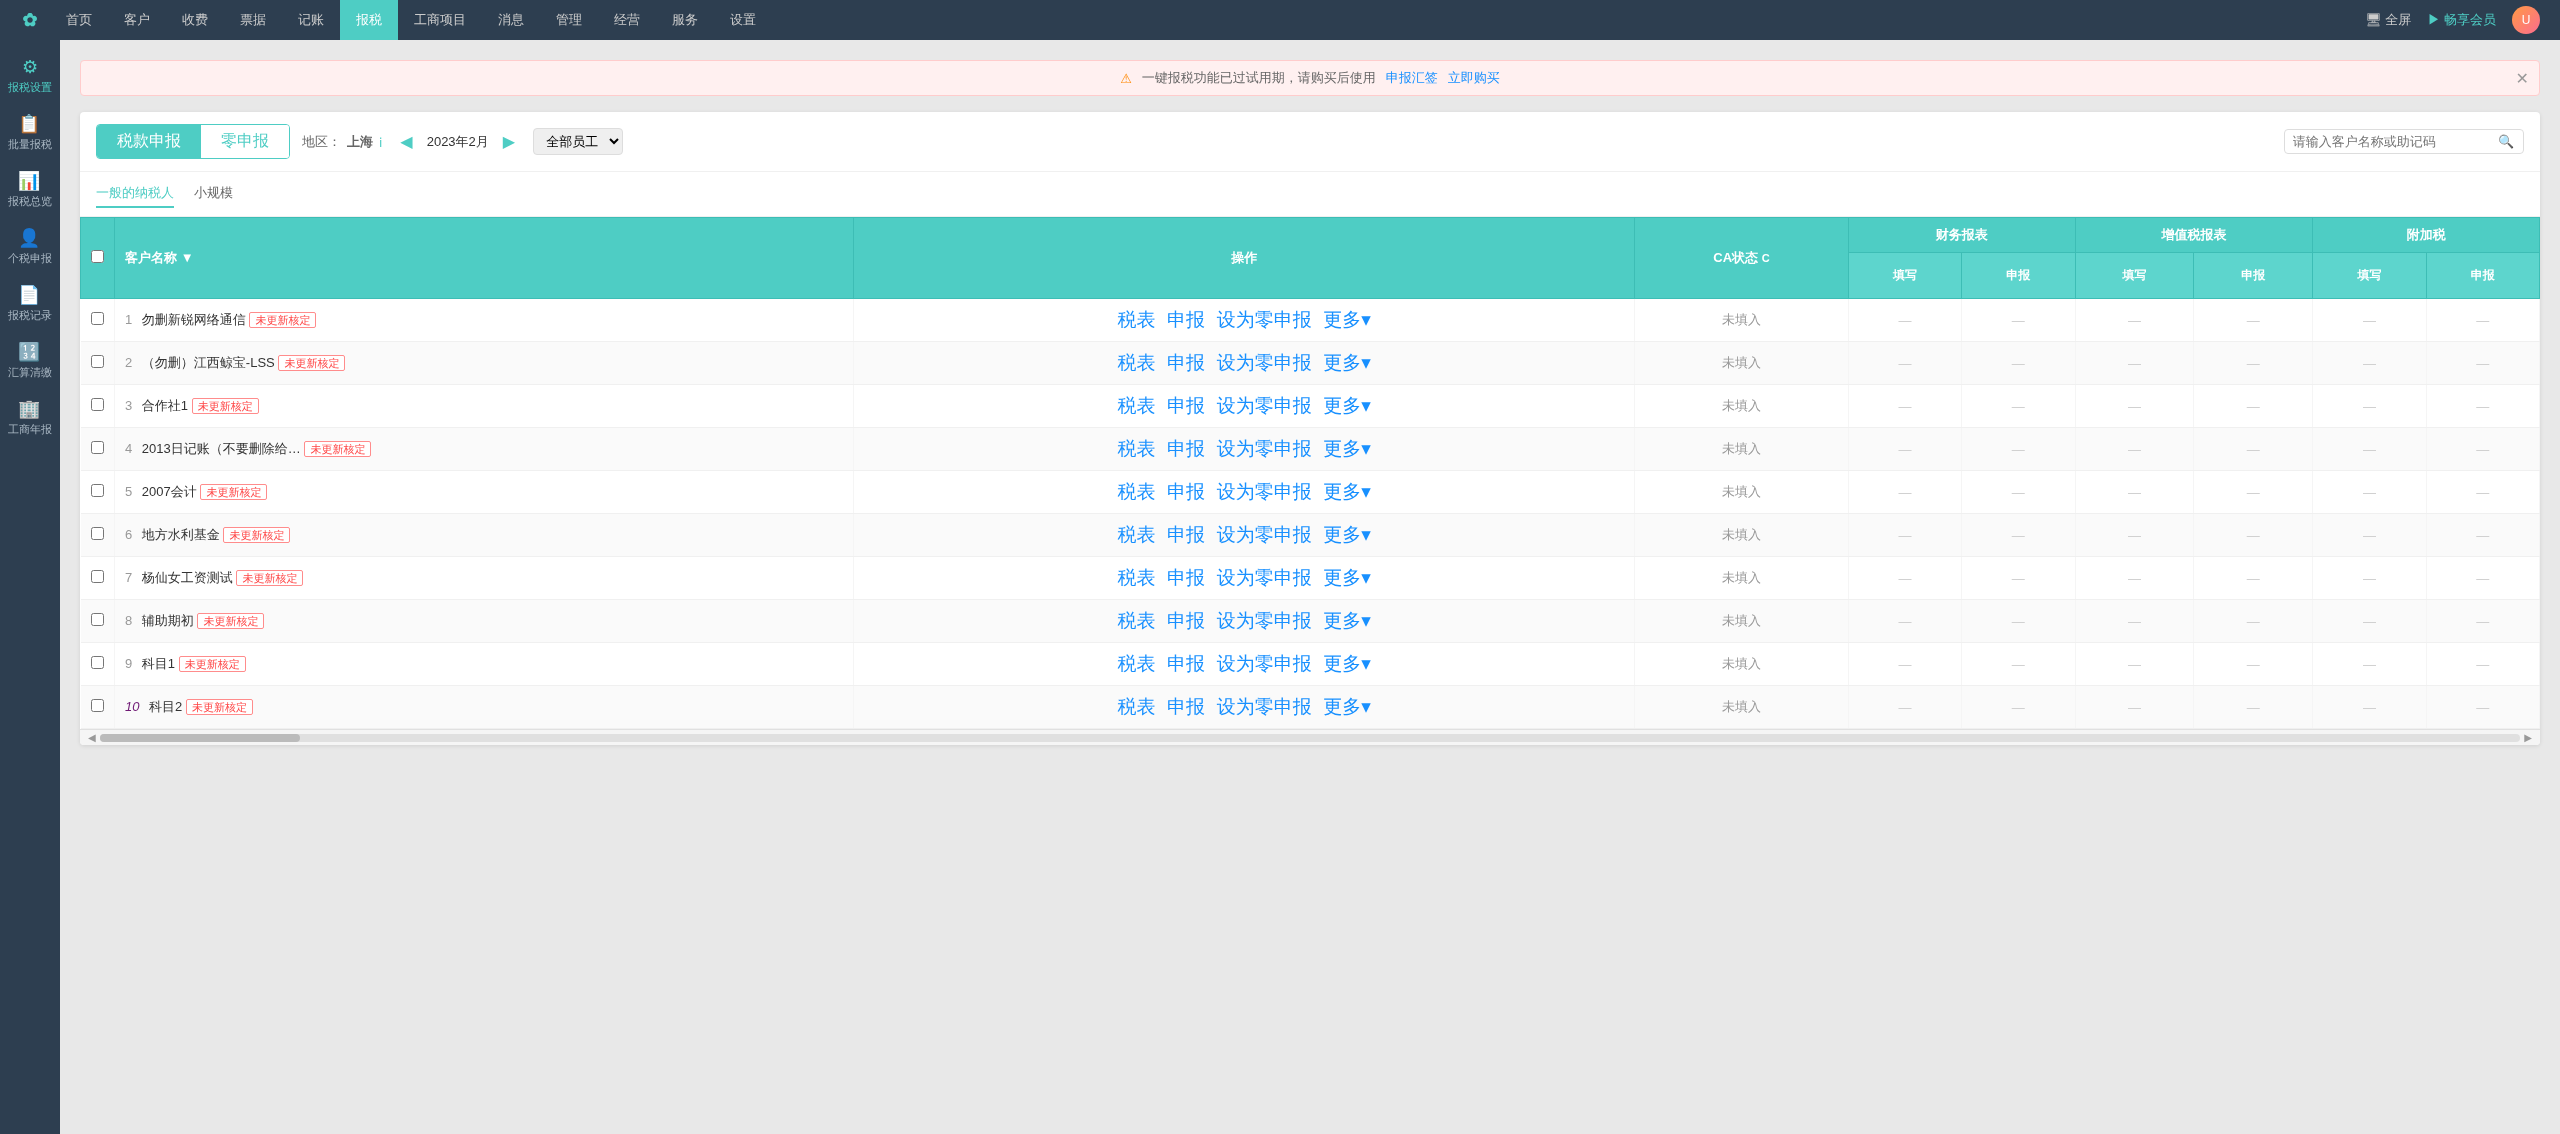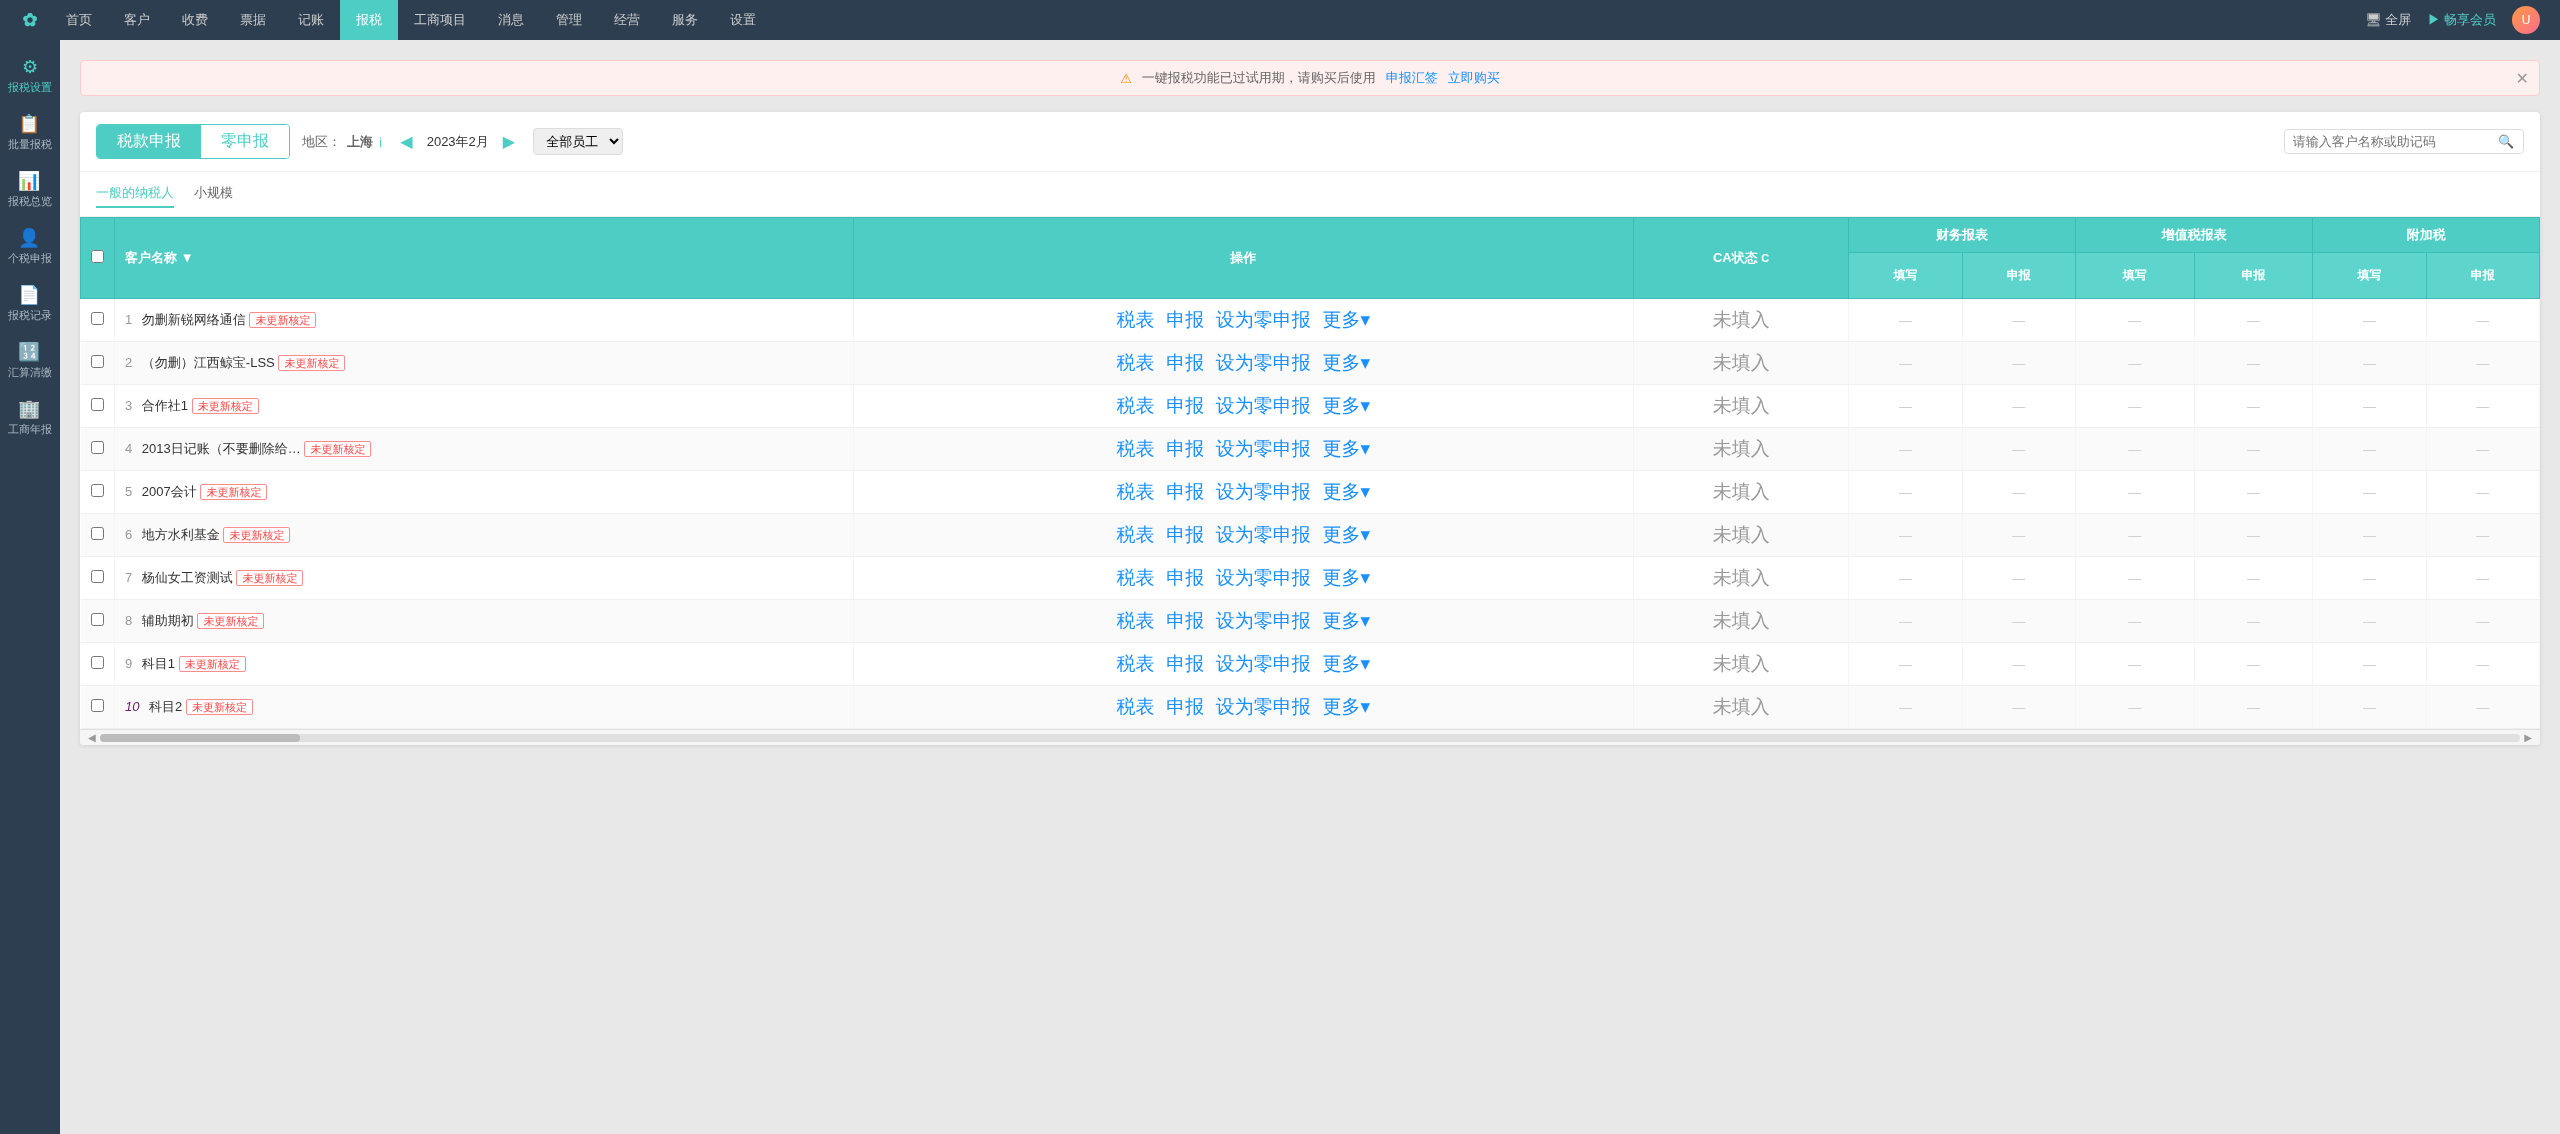--- a/index.html
+++ b/index.html
@@ -311,21 +311,21 @@
       color: #1890ff;
       cursor: pointer;
       background: none;
       border: none;
       font-size: 19px;
       padding: 0 4px;
     }
 
     .ca-status {
       color: #999;
-      font-size: 19px;
+      font-size: 13px;
     }
     .dash { color: #ccc; }
 
     
     input[type=checkbox] { cursor: pointer; }
 
     
     .scroll-bar-container {
       height: 16px;
       background: #f5f5f5;

